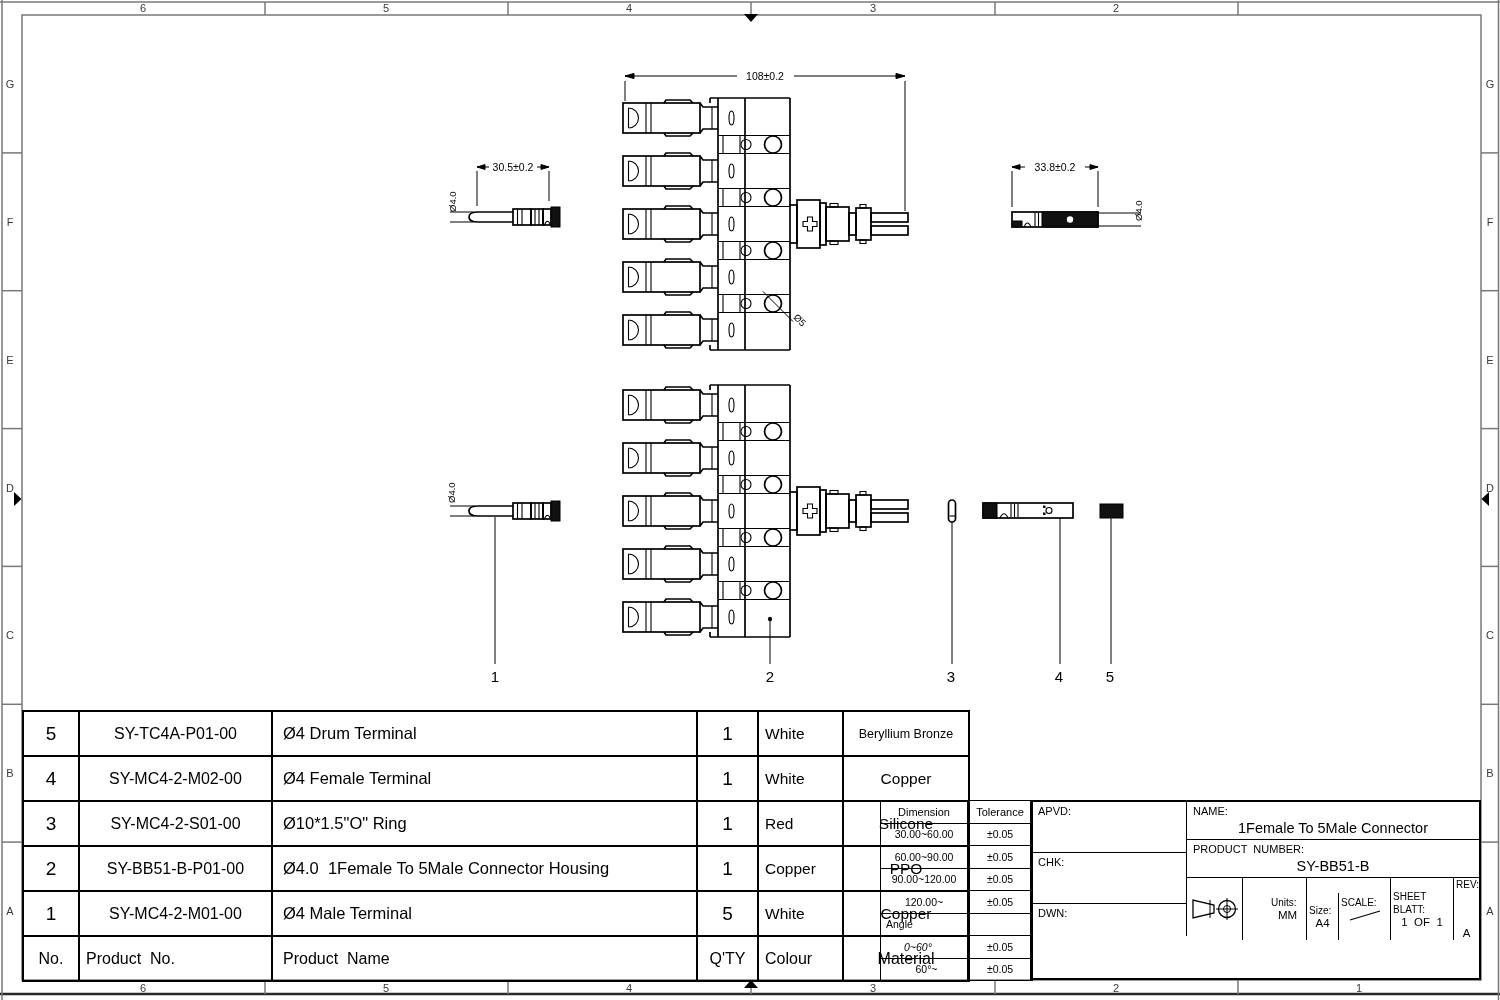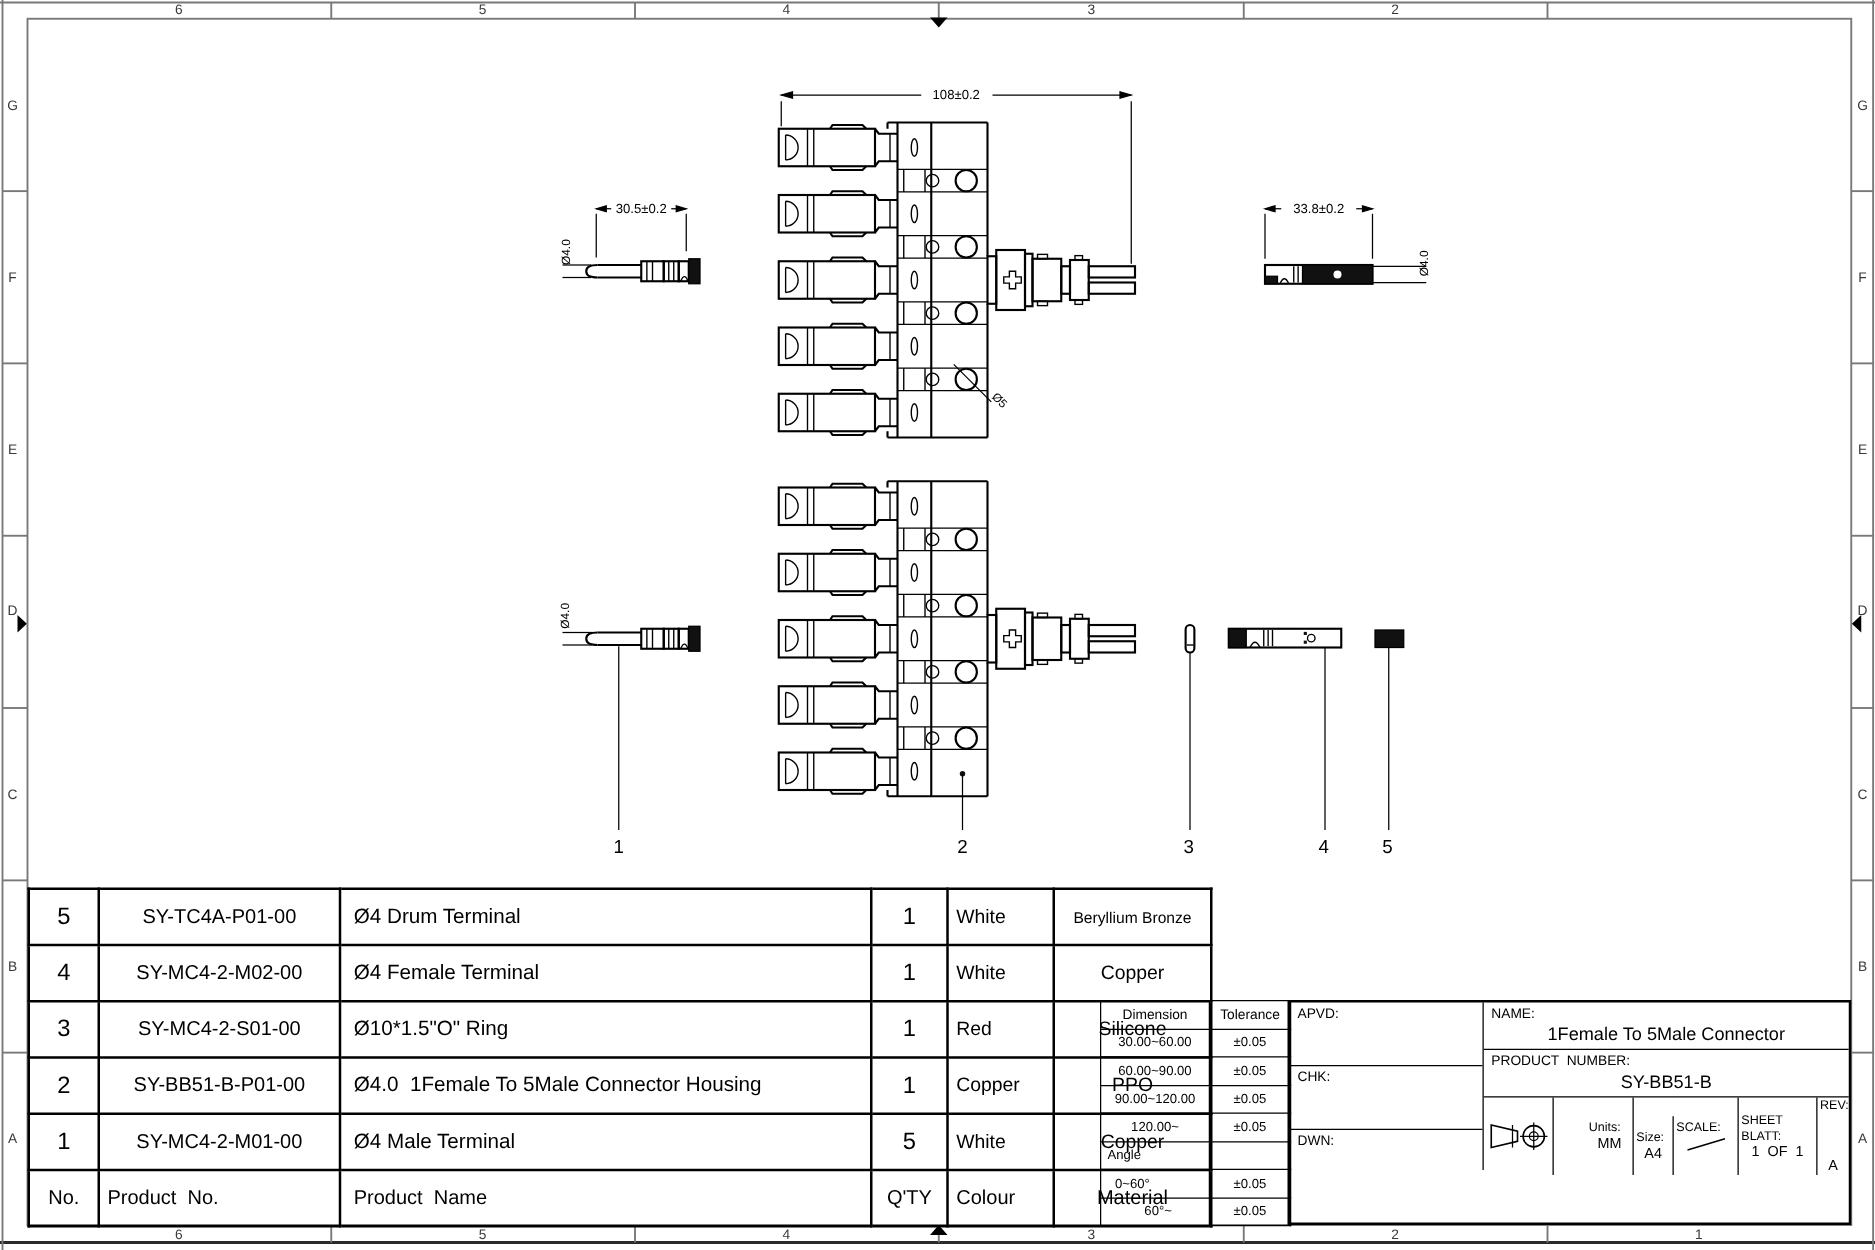--- a/index.html
+++ b/index.html
@@ -384,21 +384,21 @@
   </tr>
   <tr>
     <td>120.00~</td>
     <td>±0.05</td>
   </tr>
   <tr>
     <td style="text-align:left;padding-left:5px;">Angle</td>
     <td></td>
   </tr>
   <tr>
-    <td style="text-align:left;padding-left:11px;">0~60°</td>
+    <td style="text-align:left;padding-left:23px;font-style:italic;">0~60°</td>
     <td>±0.05</td>
   </tr>
   <tr>
     <td style="text-align:center;padding-left:5px;">60°~</td>
     <td>±0.05</td>
   </tr>
 </tbody>
     </table>
 
 <div class="title-block">

